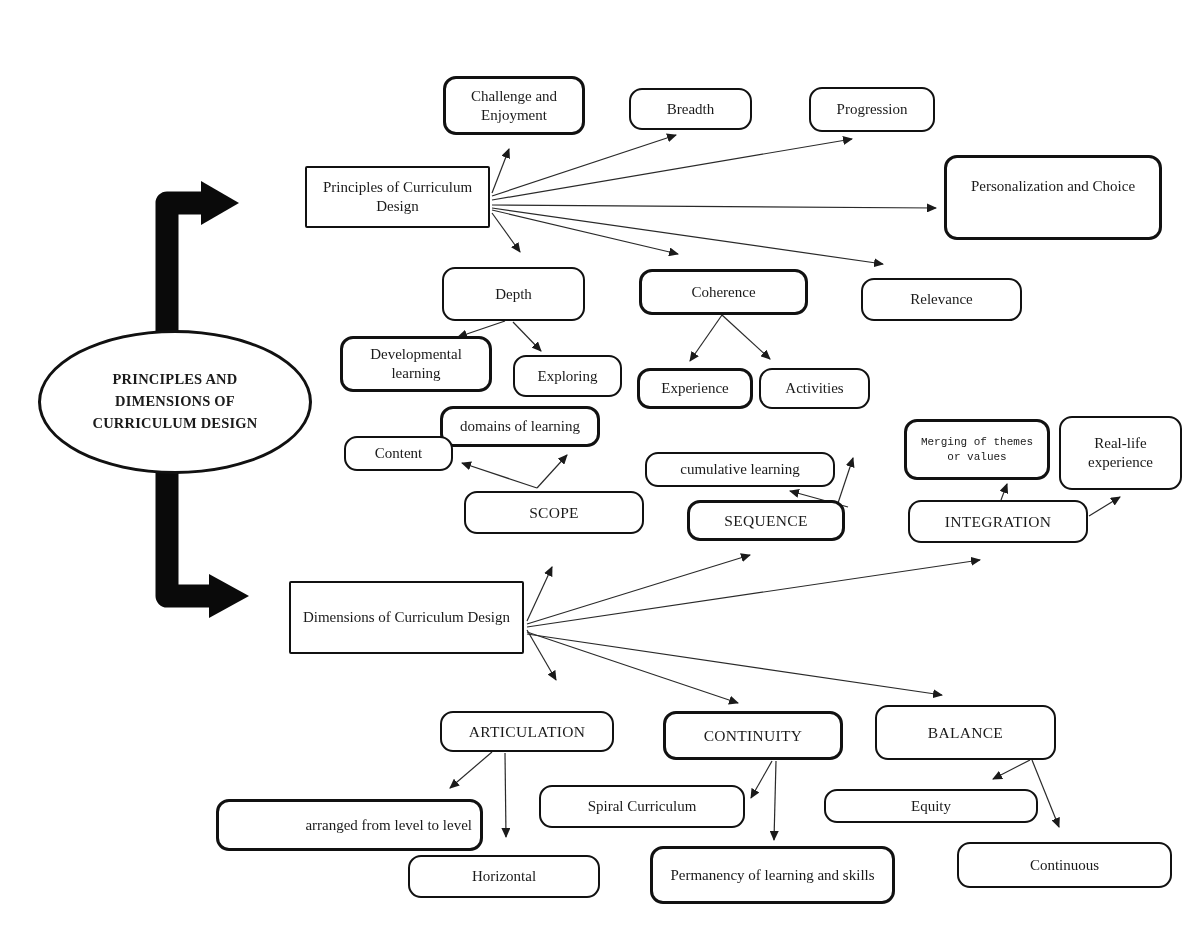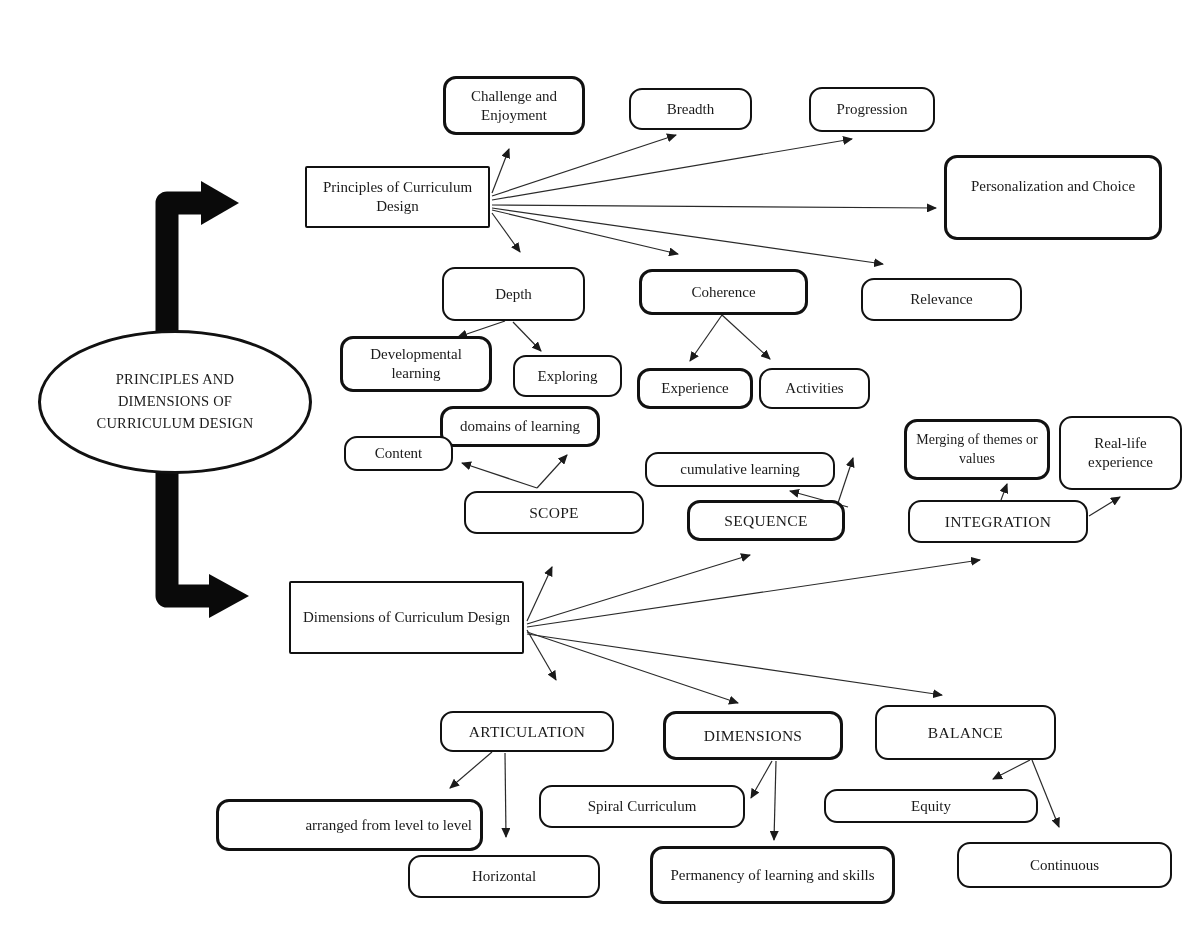--- a/index.html
+++ b/index.html
@@ -10,26 +10,26 @@
   }
   .node{
     position:absolute;box-sizing:border-box;background:#fff;
     border:2px solid #111;display:flex;align-items:center;justify-content:center;
     text-align:center;font-size:15px;line-height:1.25;padding:2px 8px;z-index:3;
   }
   .r{border-radius:13px;}
   .q{border-radius:2px;}
   .b3{border-width:3px;}
   .caps{font-size:15.5px;letter-spacing:.3px;}
-  .small{font-size:14px;line-height:1.3;}
+  .small{font-size:11px;line-height:1.3;font-family:Liberation Mono, monospace;}
   .topalign{align-items:flex-start;padding-top:19px;}
   .ellipse{
     position:absolute;box-sizing:border-box;background:#fff;border:3px solid #111;
     border-radius:50%;display:flex;align-items:center;justify-content:center;
-    text-align:center;font-weight:normal;font-size:14.5px;line-height:1.5;
+    text-align:center;font-weight:bold;font-size:14.5px;line-height:1.5;
     letter-spacing:.2px;z-index:2;padding:0 38px;
   }
   svg.layer{position:absolute;left:0;top:0;z-index:1;}
 </style>
 </head>
 <body>
 
 <div id="stage">
 
   <svg class="layer" width="1200" height="927">
@@ -179,21 +179,21 @@
 
   <div class="node q" style="left:289px;top:581px;width:235px;height:73px;">
       <span>Dimensions of Curriculum Design</span>
     </div>
 
   <div class="node r caps" style="left:440px;top:711px;width:174px;height:41px;">
       <span>ARTICULATION</span>
     </div>
 
   <div class="node r b3 caps" style="left:663px;top:711px;width:180px;height:49px;">
-      <span>DIMENSIONS</span>
+      <span>CONTINUITY</span>
     </div>
 
   <div class="node r caps" style="left:875px;top:705px;width:181px;height:55px;">
       <span>BALANCE</span>
     </div>
 
   <div class="node r" style="left:539px;top:785px;width:206px;height:43px;">
       <span>Spiral Curriculum</span>
     </div>
 

